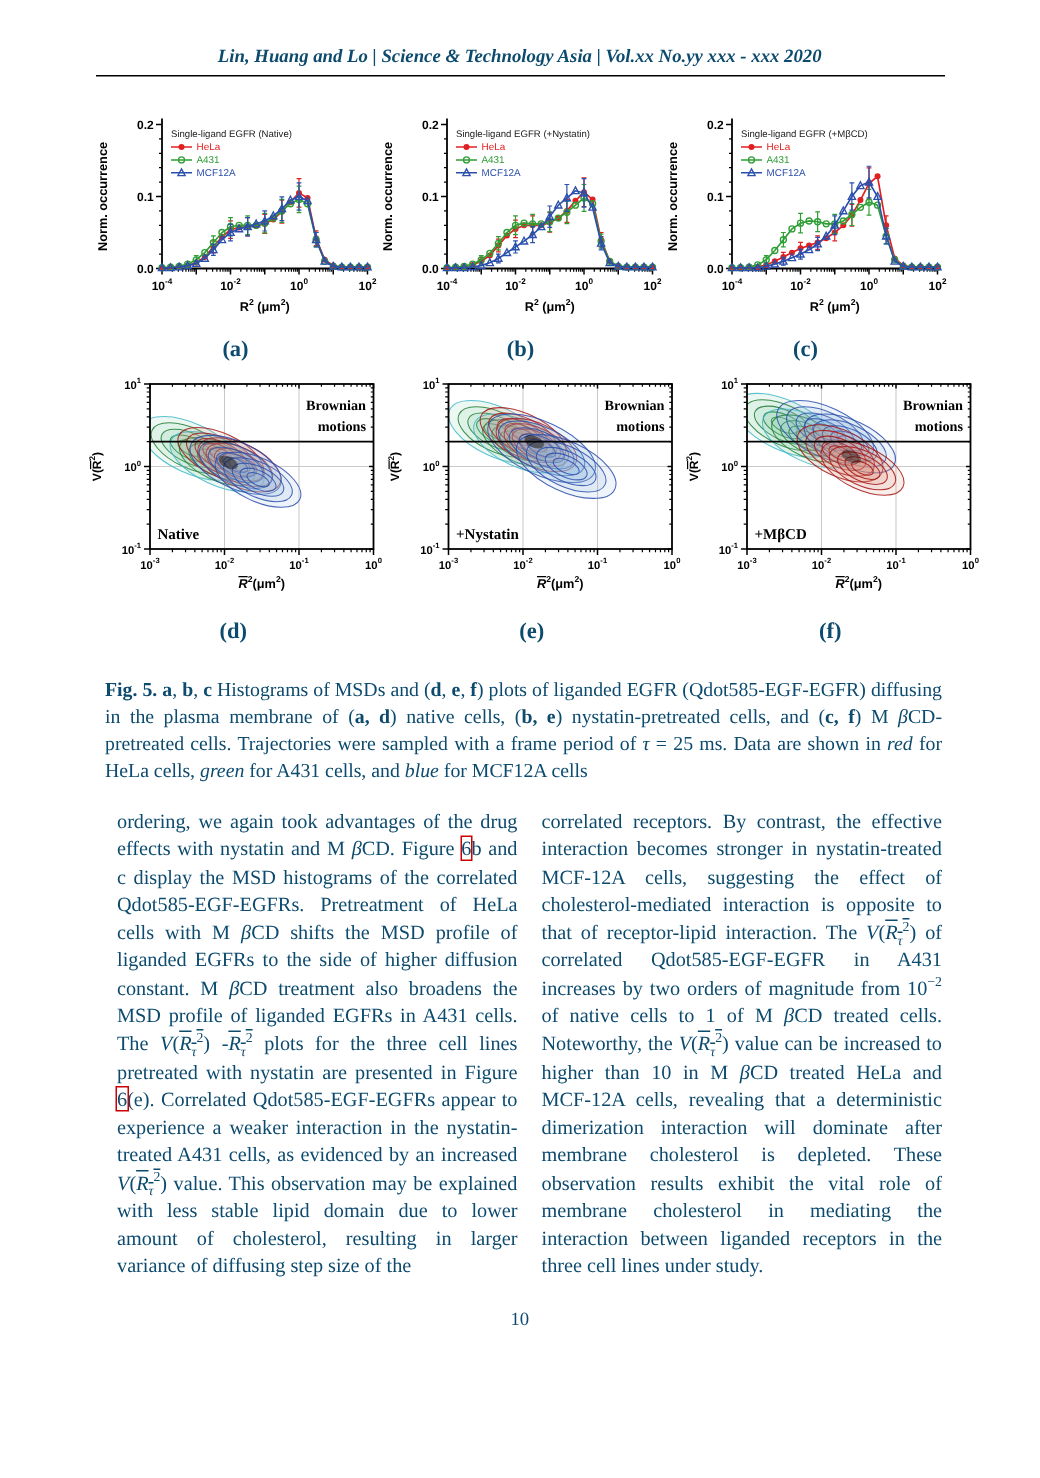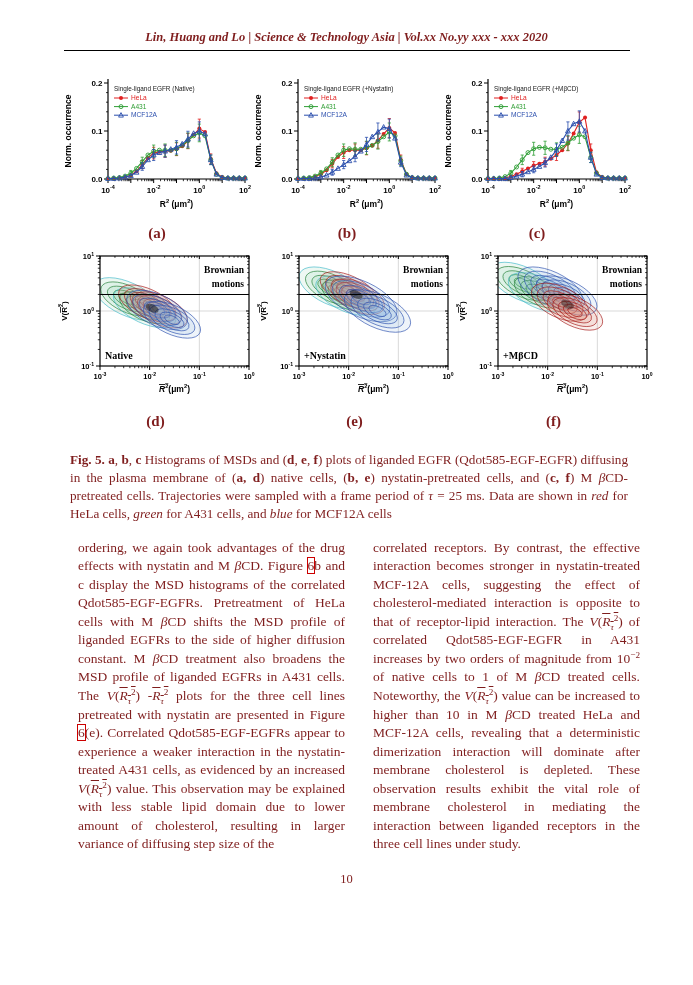--- a/index.html
+++ b/index.html
@@ -1,27 +1,27 @@
 <!DOCTYPE html>
 <html><head>
 <meta charset="utf-8">
 <style>
   html,body{margin:0;padding:0;background:#ffffff;}
   .page{position:relative;width:693px;height:985px;background:#fff;overflow:hidden;
-        font-family:"Liberation Serif",serif;color:#7f1d1d;}
+        font-family:"Liberation Serif",serif;color:#0c4a6e;}
   .header{margin-top:30px;text-align:center;font-size:12.5px;font-weight:bold;font-style:italic;}
   .header-rule{width:566px;margin:5px auto 0 auto;border-top:1.6px solid #000;}
   .figrow{display:flex;}
   .row1{padding-left:62px;margin-top:22px;}
   .row2{padding-left:56px;margin-top:6px;}
   .cell1{width:190px;}
   .cell2{width:199px;}
   .panel-label{text-align:center;font-weight:bold;font-size:15px;margin-top:2px;}
   .caption{width:558px;margin:21px 0 0 70px;font-size:13.2px;line-height:17.9px;text-align:justify;}
-  .cols{display:flex;margin:16px 0 0 78px;gap:28px;}
+  .cols{display:flex;margin:16px 0 0 78px;gap:16px;}
   .col{width:267px;font-size:13.5px;line-height:18.55px;text-align:justify;}
   .pagenum{margin-top:18px;text-align:center;font-size:12.5px;}
   sup,sub{font-size:68%;line-height:0;}
   .ov{text-decoration:overline;}
   .refbox{outline:1.2px solid #cc0000;}
   .plot svg{display:block;}
 </style>
 </head>
 <body>
 

